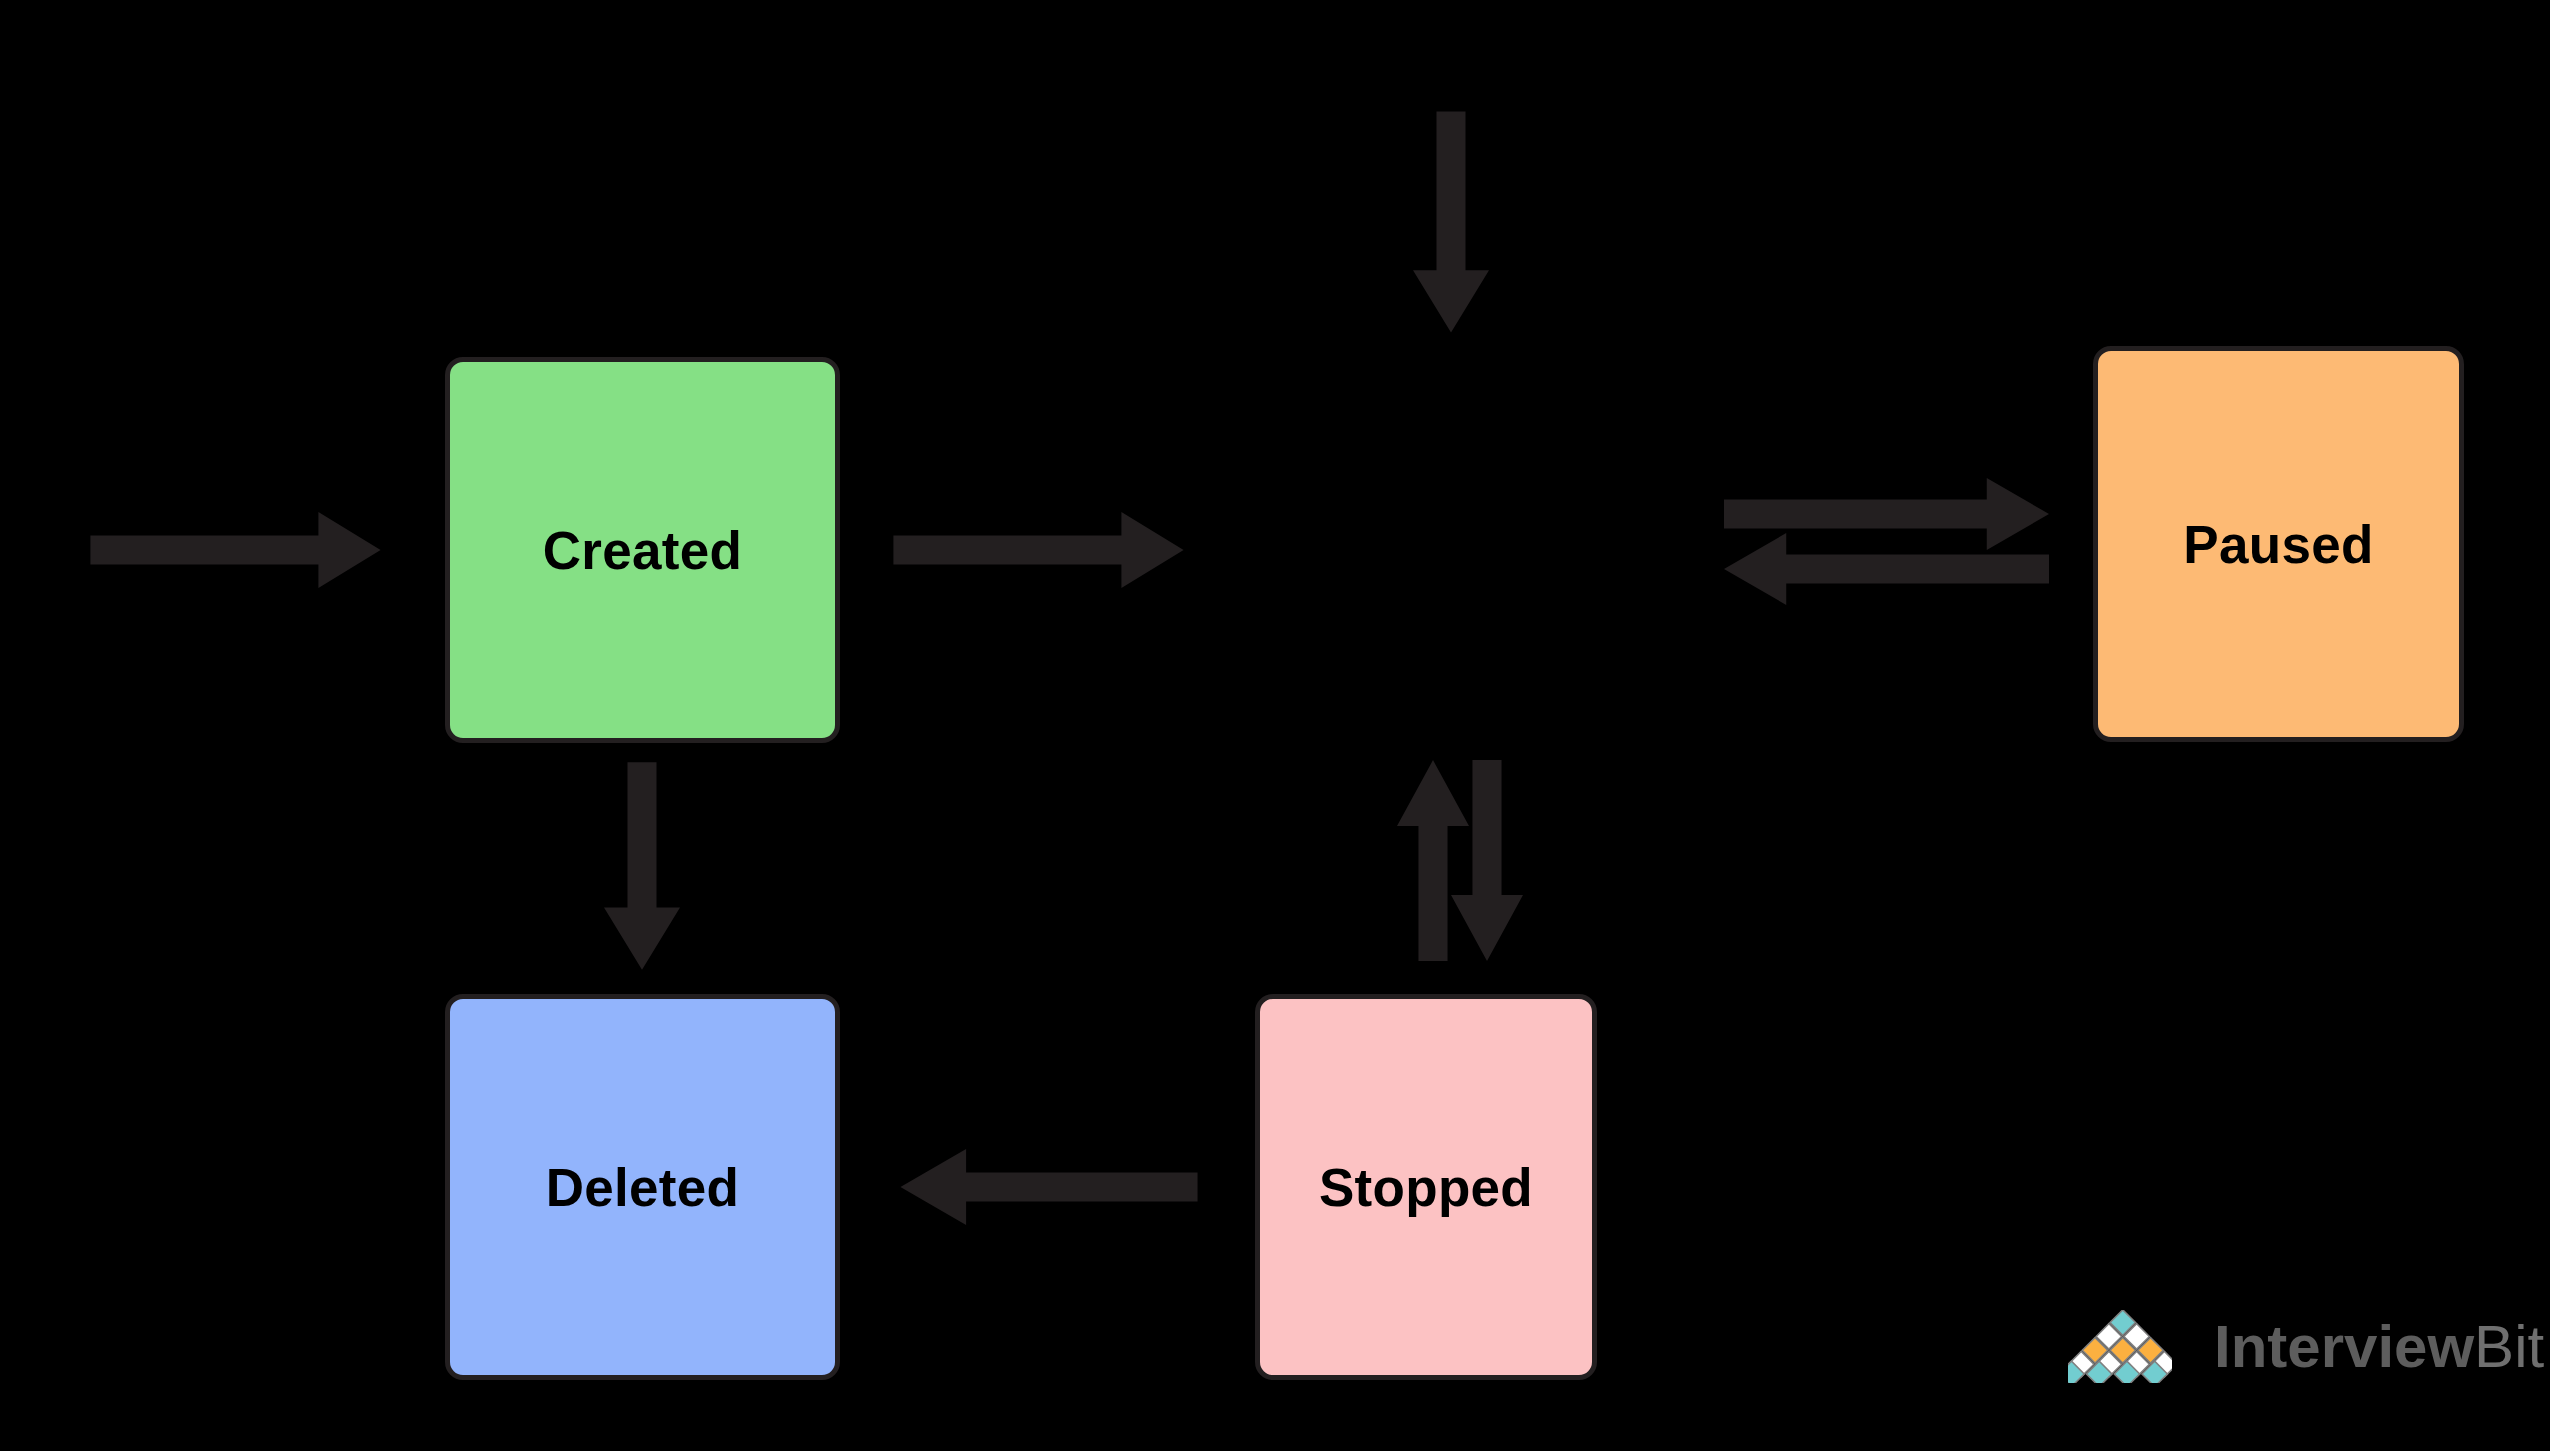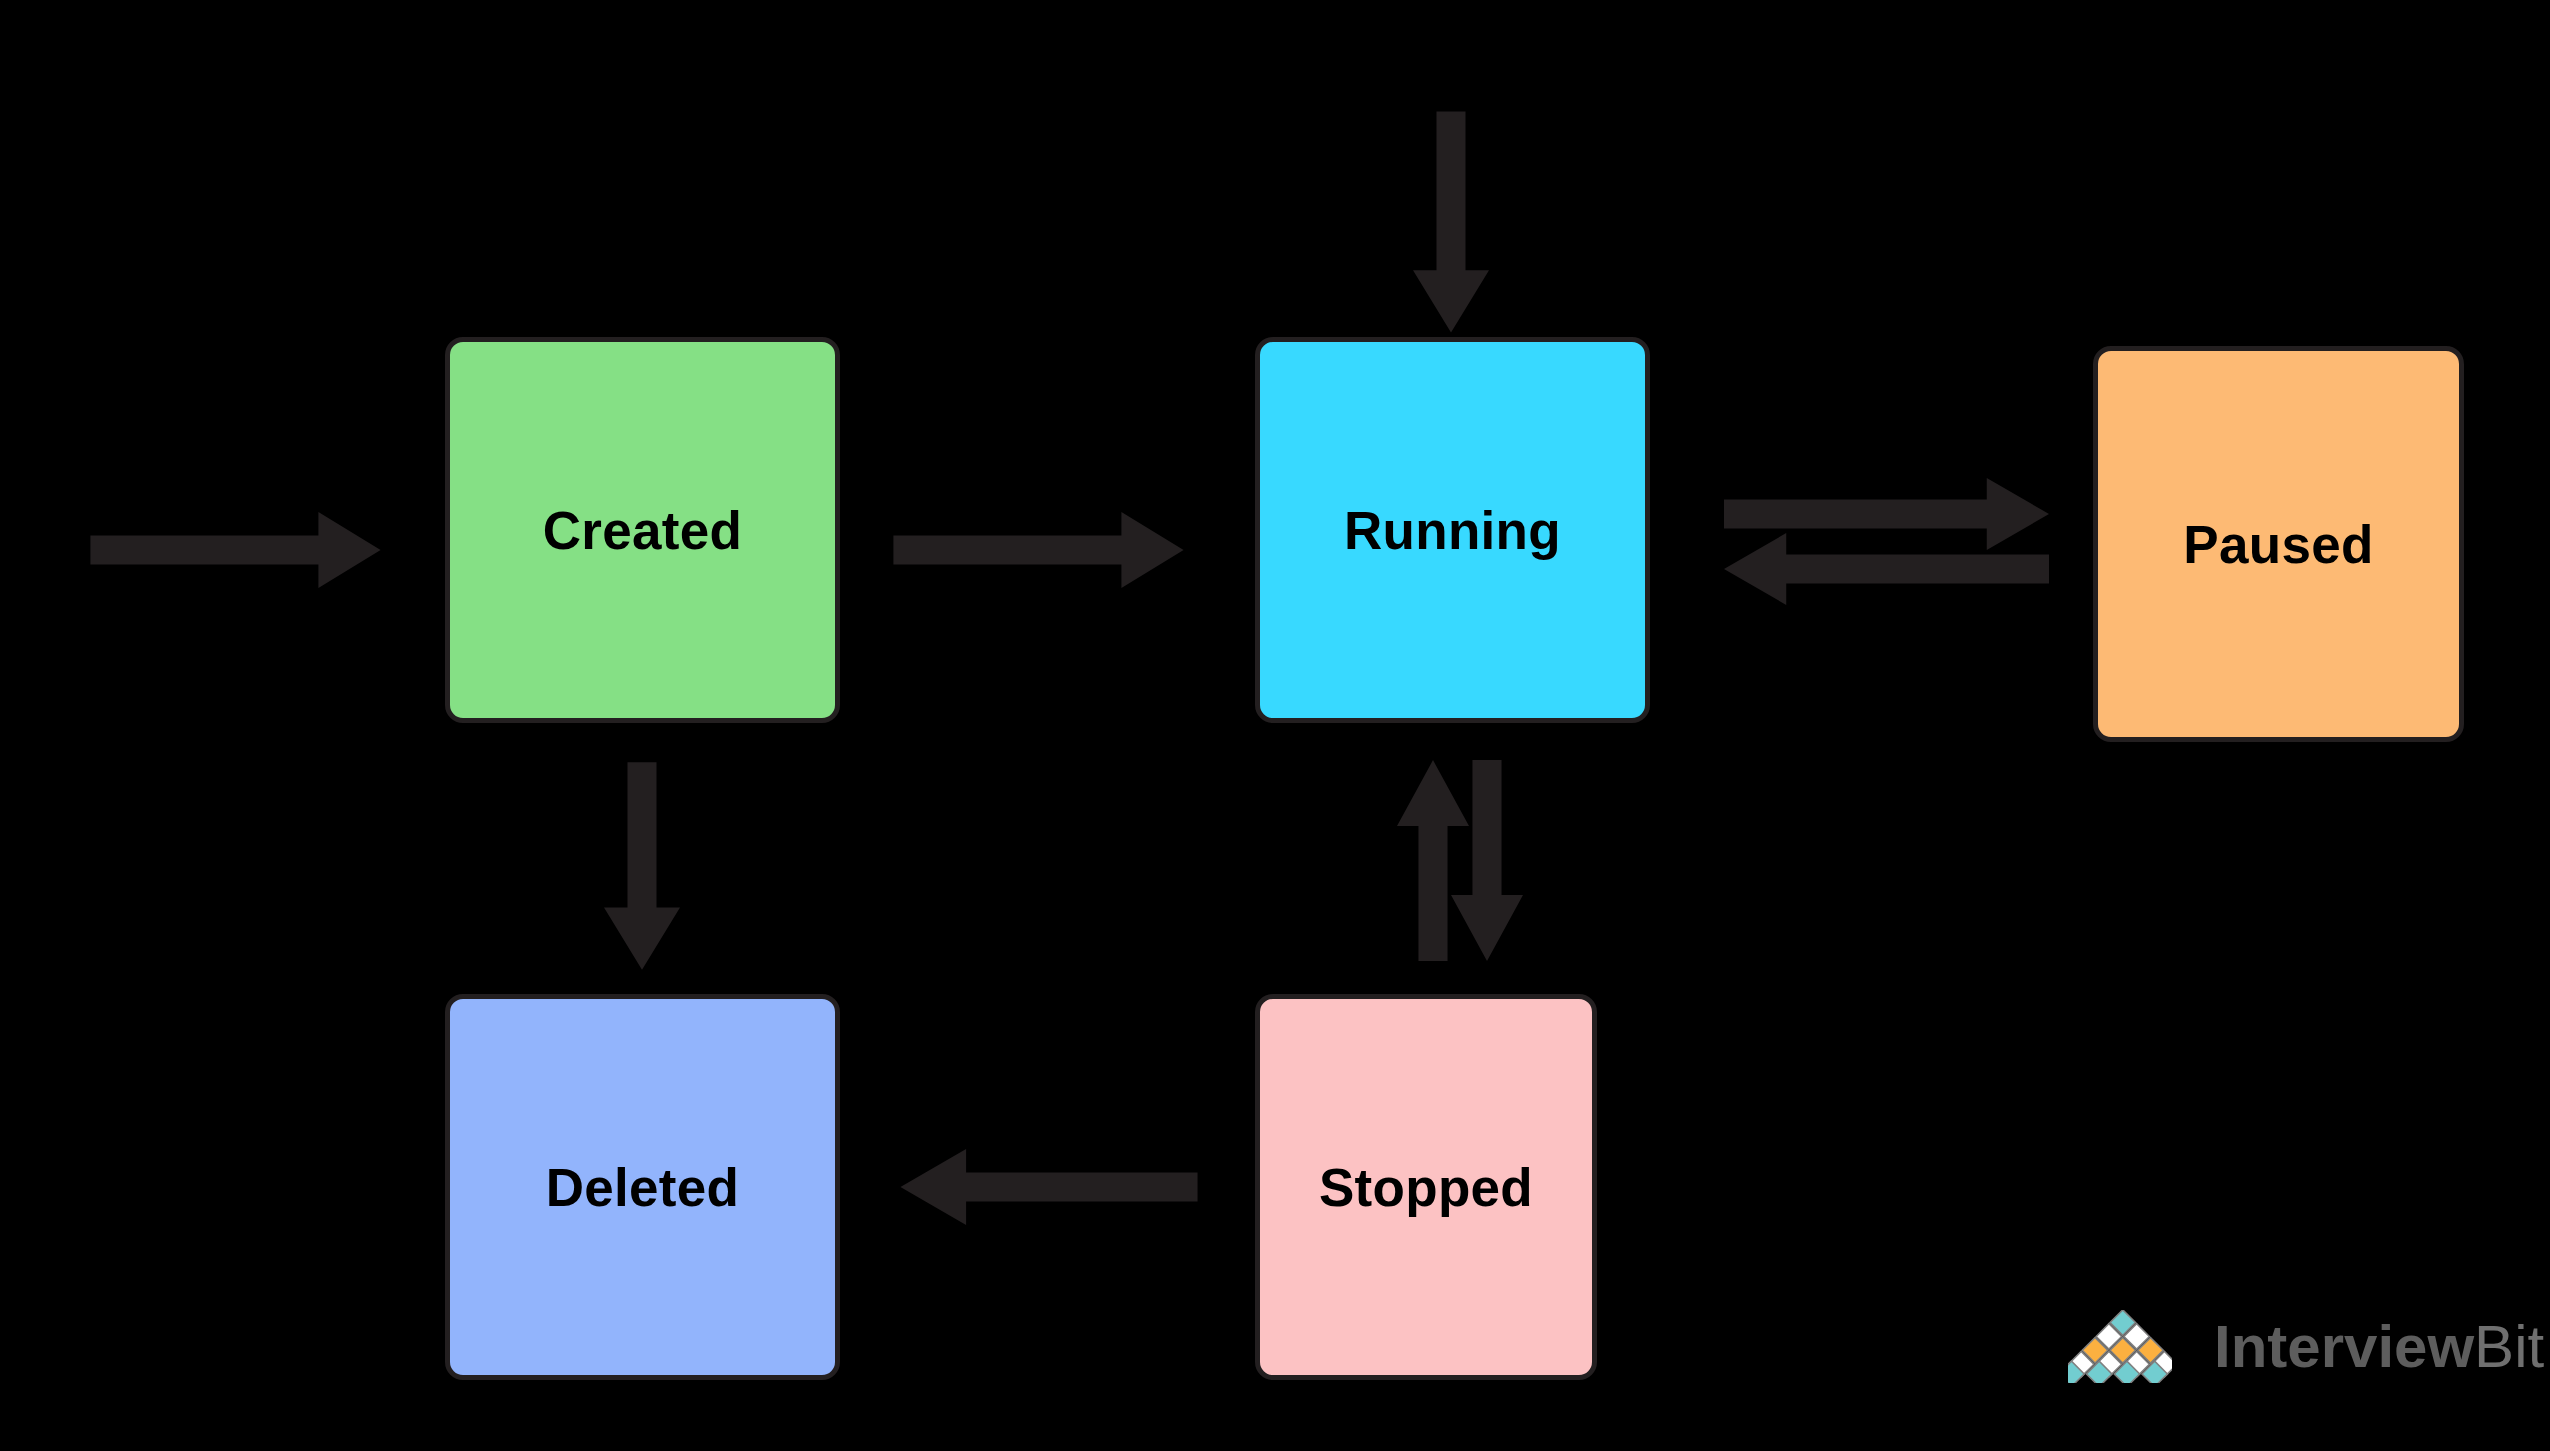--- a/index.html
+++ b/index.html
@@ -121,27 +121,24 @@
       <path d="M31,0 L73,0 L73,195 L104,195 L52,290 L0,195 L31,195 Z" fill="#231f20"></path>
     </svg>
   </div>
 
   <div class="arrow" style="left:900px; top:1149px;">
     <svg width="298" height="76" viewBox="0 0 430 110" aria-hidden="true">
       <path d="M430,34 L95,34 L95,0 L0,55 L95,110 L95,76 L430,76 Z" fill="#231f20"></path>
     </svg>
   </div>
 
-  <div class="state-box" id="box-created" style="left: 445px; top: 337px; width: 395px; height: 386px; background: rgb(133, 224, 133); border-color: rgb(35, 31, 32);">
+  <div class="state-box" id="box-created" style="left: 445px; top: 357px; width: 395px; height: 386px; background: rgb(133, 224, 133); border-color: rgb(35, 31, 32);">
     <span class="state-label">Created</span>
   </div>
 
-  <div class="state-box" id="box-running" style="left: 1255px; top: 337px; width: 395px; height: 386px; background: rgb(56, 217, 255); border-color: rgb(35, 31, 32);">
-    <span class="state-label">Running</span>
-  </div>
 
   <div class="state-box" id="box-paused" style="left: 2093px; top: 346px; width: 371px; height: 396px; background: #fdba74; border-color: rgb(35, 31, 32);">
     <span class="state-label">Paused</span>
   </div>
 
   <div class="state-box" id="box-deleted" style="left: 445px; top: 994px; width: 395px; height: 386px; background: rgb(146, 180, 252); border-color: rgb(35, 31, 32);">
     <span class="state-label">Deleted</span>
   </div>
 
   <div class="state-box" id="box-stopped" style="left: 1255px; top: 994px; width: 342px; height: 386px; background: rgb(252, 194, 195); border-color: rgb(35, 31, 32);">

